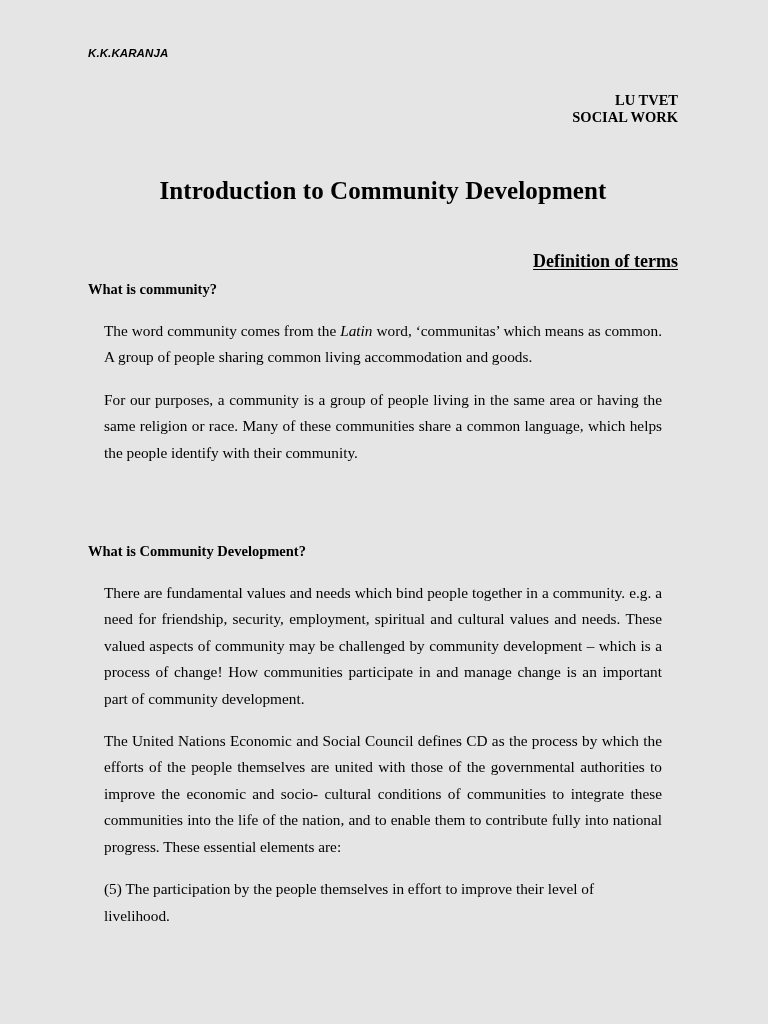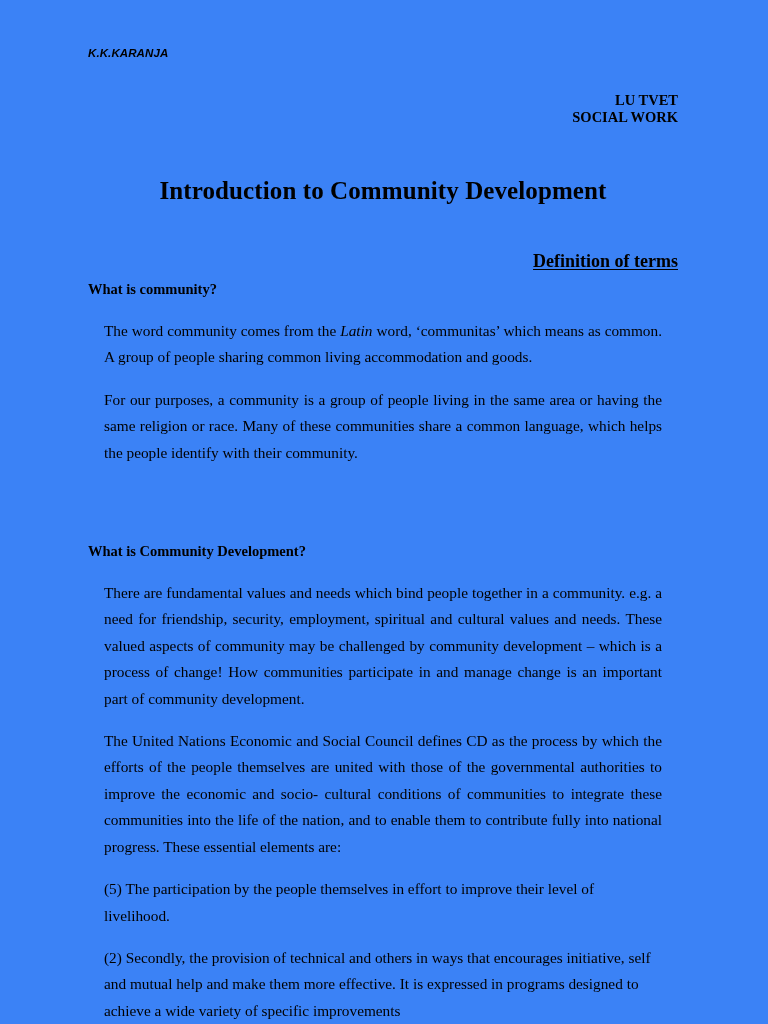--- a/index.html
+++ b/index.html
@@ -12,21 +12,21 @@
     height: 1024px;
     overflow: hidden;
     font-family: "Liberation Serif", "DejaVu Serif", serif;
     color: #000000;
     -webkit-font-smoothing: antialiased;
   }
   .page {
     position: relative;
     width: 768px;
     height: 1024px;
-    background: #3b82f6;
+    background: #e5e5e5;
     box-sizing: border-box;
   }
   .content {
     position: absolute;
     left: 88px;
     top: 0;
     width: 590px;
   }
 
   
@@ -123,17 +123,16 @@
 
     <div>
       <div class="heading-italic">What is Community Development?</div>
 
       <p class="para">There are fundamental values and needs which bind people together in a community. e.g. a need for friendship, security, employment, spiritual and cultural values and needs. These valued aspects of community may be challenged by community development – which is a process of change! How communities participate in and manage change is an important part of community development.</p>
 
       <p class="para">The United Nations Economic and Social Council defines CD as the process by which the efforts of the people themselves are united with those of the governmental authorities to improve the economic and socio- cultural conditions of communities to integrate these communities into the life of the nation, and to enable them to contribute fully into national progress. These essential elements are:</p>
 
       <p class="para left">(5) The participation by the people themselves in effort to improve their level of livelihood.</p>
 
-      <p class="para left"> (2) Secondly, the provision of technical and others in ways that encourages initiative, self and mutual help and make them more effective. It is expressed in programs designed to achieve a wide variety of specific improvements</p>
     </div>
 
   </div>
 </div>
 
 </body></html>

